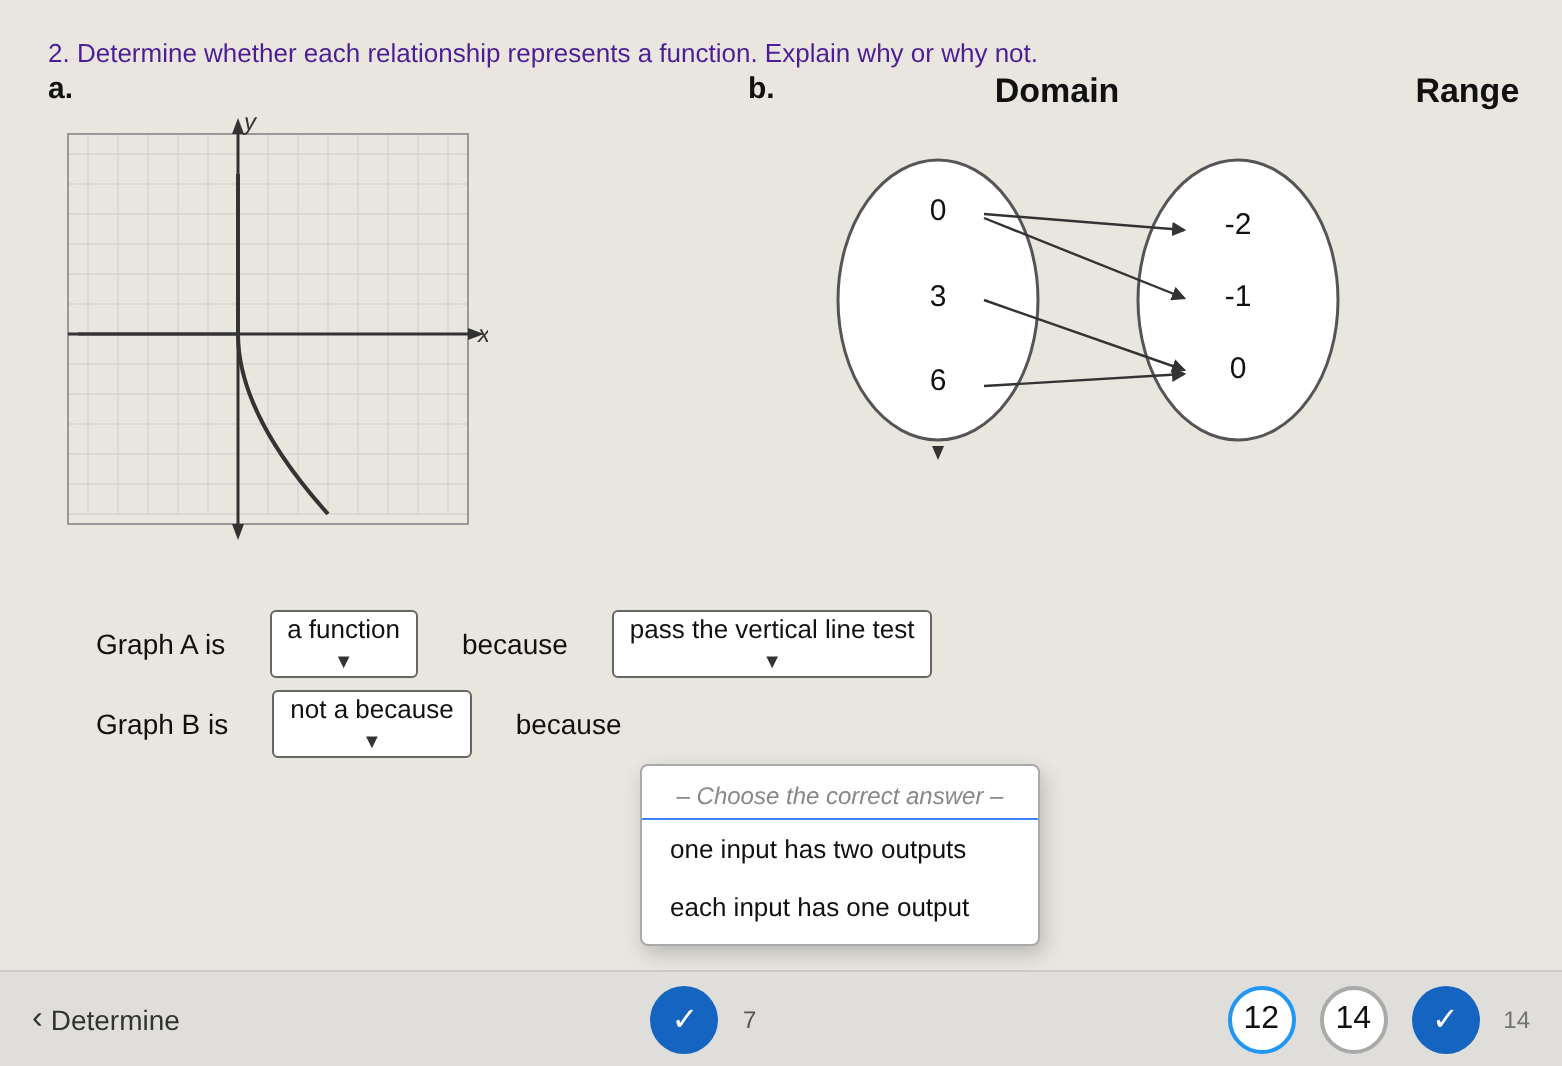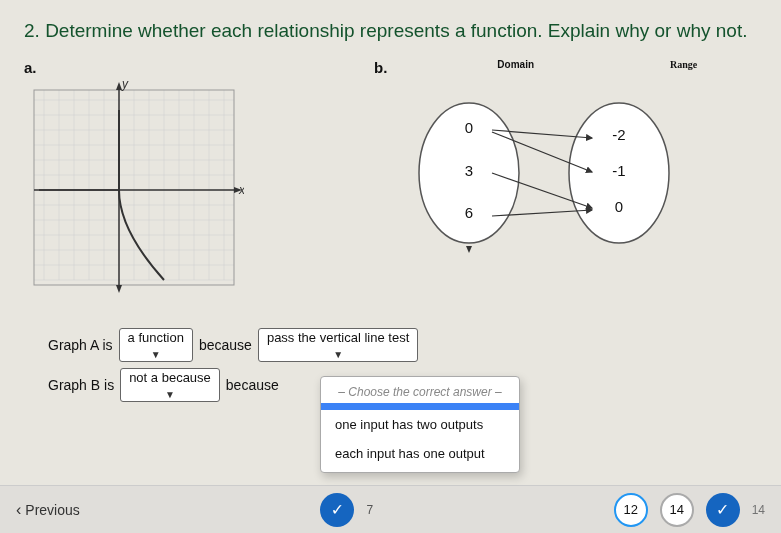--- a/index.html
+++ b/index.html
@@ -12,24 +12,23 @@
       position: relative;
     }
     .main-content {
       background: #e8e6df;
       width: 781px;
       height: 533px;
       position: relative;
       padding: 18px 24px 0 24px;
     }
     .question-header {
-      font-size: 19px;
+      font-size: 13px;
       font-weight: 500;
-      color: #14532d;
-      margin-bottom: 14px;
+      color: #4c1d95;
       line-height: 1.4;
     }
     .graphs-row {
       display: flex;
       flex-direction: row;
       align-items: flex-start;
       gap: 40px;
       margin-bottom: 10px;
     }
     
@@ -56,33 +55,33 @@
       align-items: flex-start;
       margin-left: 80px;
     }
     .part-b-header {
       display: flex;
       flex-direction: row;
       gap: 100px;
       margin-bottom: 8px;
     }
     .domain-range-label {
-      font-size: 10px;
+      font-size: 17px;
       font-weight: bold;
       color: #111;
     }
     .statements-row {
       padding: 8px 24px;
       font-size: 14px;
       color: #111;
     }
     .statement-line {
       display: flex;
       align-items: center;
-      gap: 6px;
+      gap: 22px;
       margin-bottom: 6px;
       flex-wrap: wrap;
     }
     .dropdown-pill {
       display: inline-flex;
       align-items: center;
       background: white;
       border: 1px solid #666;
       border-radius: 3px;
       padding: 1px 8px;
@@ -105,21 +104,21 @@
       z-index: 100;
       min-width: 200px;
       padding: 4px 0;
       bottom: 60px;
       left: 320px;
     }
     .dropdown-popup .popup-header {
       font-size: 12px;
       color: #888;
       padding: 4px 12px;
-      border-bottom: 7px solid #3b82f6;
+      border-bottom: 1px solid #3b82f6;
       text-align: center;
       font-style: italic;
     }
     .dropdown-popup .popup-item {
       padding: 7px 14px;
       font-size: 13px;
       cursor: pointer;
       color: #111;
     }
     
@@ -152,21 +151,21 @@
     .spacer { flex: 1; }
     .circle-btn {
       width: 34px;
       height: 34px;
       border-radius: 50%;
       border: 2px solid #aaa;
       background: white;
       display: flex;
       align-items: center;
       justify-content: center;
-      font-size: 13px;
+      font-size: 16px;
       cursor: pointer;
       color: #111;
       font-weight: 500;
     }
     .circle-btn.selected {
       border-color: #2196f3;
       background: white;
     }
     .check-badge {
       width: 34px;
@@ -247,21 +246,21 @@
 
           <path d="M 15 110 L 95 110" stroke="#333" stroke-width="1.5" fill="none"></path>
         </svg>
       </div>
     </div>
 
     <div class="part-b">
       <div class="part-b-header">
         <span class="part-label">b.</span>
         <span class="domain-range-label" style="margin-left:10px;">Domain</span>
-        <span class="domain-range-label" style="margin-left:36px;font-family:Liberation Serif, serif;">Range</span>
+        <span class="domain-range-label" style="margin-left:48px;">Range</span>
       </div>
 
       <svg width="280" height="170" style="margin-left:30px;">
 
         <ellipse cx="65" cy="85" rx="50" ry="70" fill="white" stroke="#555" stroke-width="1.5"></ellipse>
 
         <ellipse cx="215" cy="85" rx="50" ry="70" fill="white" stroke="#555" stroke-width="1.5"></ellipse>
 
         <text x="65" y="45" font-size="15" fill="#111" text-anchor="middle">0</text>
         <text x="65" y="88" font-size="15" fill="#111" text-anchor="middle">3</text>
@@ -317,21 +316,21 @@
 
   <div class="dropdown-popup">
     <div class="popup-header">– Choose the correct answer –</div>
     <div class="popup-item">one input has two outputs</div>
     <div class="popup-item">each input has one output</div>
   </div>
 
   <div class="nav-bar">
     <button class="nav-btn">
       <span class="chevron">‹</span>
-      <span>Previous</span>
+      <span>Determine</span>
     </button>
 
     <div class="spacer"></div>
 
     <div class="check-badge">
       <span>✓</span>
     </div>
     <span style="font-size:12px; color:#555;">7</span>
 
     <div class="spacer"></div>

